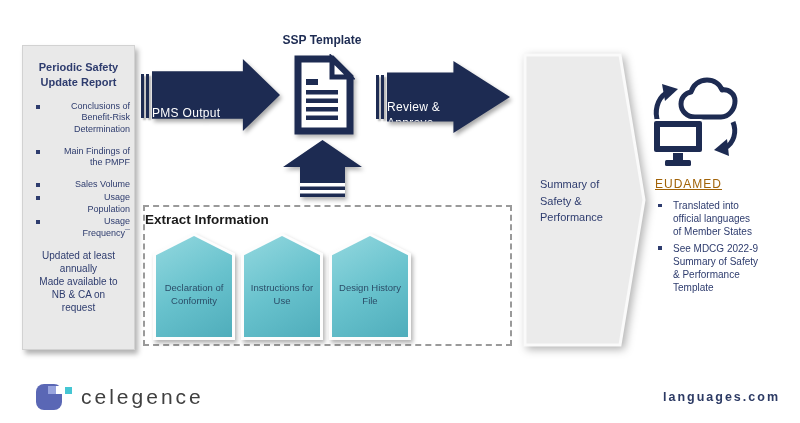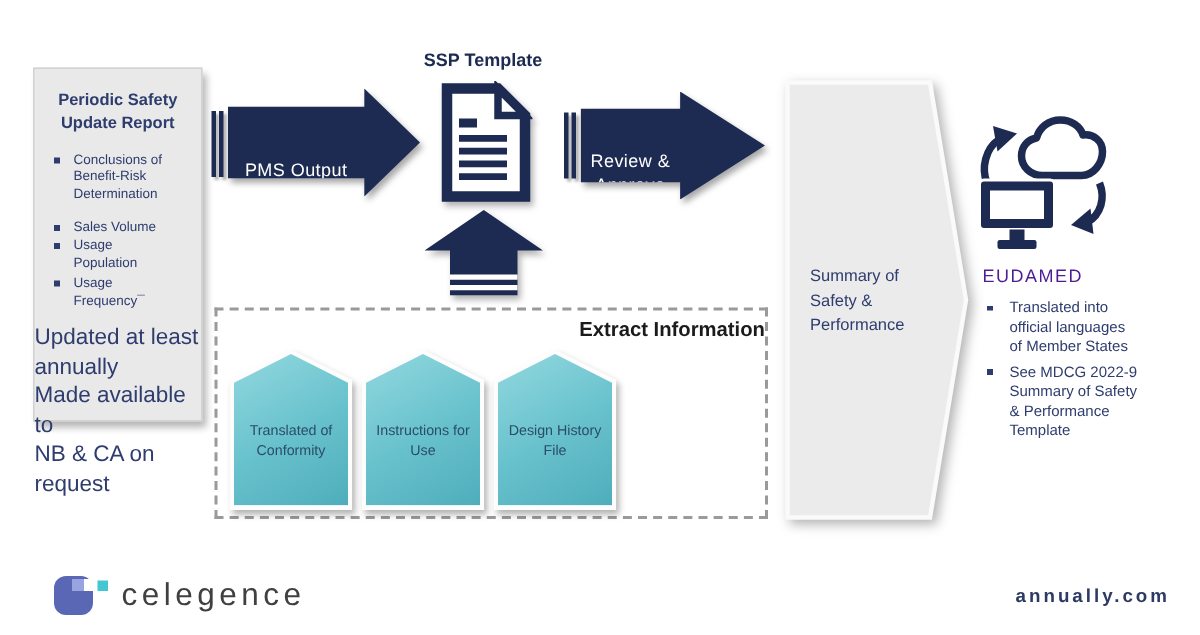--- a/index.html
+++ b/index.html
@@ -5,69 +5,69 @@
   html,body{margin:0;padding:0;background:#fff;}
   #canvas{
     position:relative;width:800px;height:423px;background:#ffffff;overflow:hidden;
     font-family:"Liberation Sans",sans-serif;color:#2e3c6e;
   }
   .abs{position:absolute;}
   .preline{white-space:pre-line;}
 
   
   .psur-panel{
-    left:22px;top:45px;width:113px;height:236px;
+    left:22px;top:45px;width:113px;height:305px;
     background:#e9e9e9;border:1px solid #d2d2d2;
     box-shadow:3px 4px 5px rgba(0,0,0,.3);
     box-sizing:border-box;
   }
   .psur-title{margin-top:14px;text-align:center;font-size:11px;font-weight:bold;line-height:1.35;color:#2e3c6e;}
-  .psur-list{list-style:none;margin:11px 0 0 0;padding:0;font-size:9px;line-height:1.3;}
+  .psur-list{list-style:none;margin:11px 0 0 0;padding:0;font-size:9px;line-height:1.3;text-align:right;}
   .psur-list li{position:relative;padding-left:26px;padding-right:4px;}
   .psur-list li::before{content:"";position:absolute;left:13px;top:4px;width:4px;height:4px;background:#2e3c6e;}
   .psur-list li.gap{margin-bottom:10px;}
   .psur-list li.tight{margin-bottom:1px;}
-  .psur-notes{margin-top:9px;text-align:left;font-size:15px;line-height:1.3;}
+  .psur-notes{margin-top:9px;text-align:center;font-size:10px;line-height:1.3;}
 
   
   .arrow-wrap{filter:drop-shadow(2px 3px 2px rgba(0,0,0,.35));}
   .arrow-shape{width:100%;height:100%;background:#1d2b52;display:flex;align-items:center;}
   .arrow-pms{clip-path:polygon(0 17%,71% 17%,71% 0,100% 50%,71% 100%,71% 83%,0 83%);}
   .arrow-review{clip-path:polygon(0 16%,54% 16%,54% 0,100% 50%,54% 100%,54% 84%,0 84%);}
-  .arrow-label{color:#fff;font-size:12px;font-weight:500;letter-spacing:.3px;text-align:center;line-height:1.3;margin-top:37px;}
+  .arrow-label{color:#fff;font-size:12px;font-weight:500;letter-spacing:.3px;text-align:left;line-height:1.3;margin-top:37px;}
   .arrow-pms .arrow-label{width:71%;}
   .arrow-review .arrow-label{width:54%;}
   .tail-bar{width:3px;background:#1d2b52;box-shadow:2px 2px 2px rgba(0,0,0,.3);}
 
   
   .ssp-label{text-align:center;font-size:12px;font-weight:bold;color:#1d2b52;}
   svg.shadowed{filter:drop-shadow(2px 3px 2px rgba(0,0,0,.3));}
 
   
   .chevron-label{font-size:11px;line-height:1.5;font-weight:500;color:#2e3c6e;}
 
   
   .extract-box{
     left:143px;top:205px;width:369px;height:141px;
     border:2px dashed #9a9a9a;box-sizing:border-box;
   }
-  .extract-title{margin-top:5px;text-align:right;font-size:13.5px;font-weight:bold;color:#1b1b1b;}
+  .extract-title{margin-top:5px;text-align:left;font-size:13.5px;font-weight:bold;color:#1b1b1b;}
   .pent-row{position:absolute;left:8px;top:26px;display:flex;gap:6px;}
   .pent{--pent:polygon(50% 0,100% 19%,100% 100%,0 100%,0 19%);
         position:relative;width:82px;height:107px;
         filter:drop-shadow(2px 3px 2px rgba(0,0,0,.3));}
   .pent-outer{position:absolute;inset:0;background:#fdfdfd;clip-path:var(--pent);}
   .pent-inner{position:absolute;inset:3px;clip-path:var(--pent);
         background:linear-gradient(150deg,#93d8df 0%,#68c2cd 52%,#4fadbb 100%);}
   .pent-label{position:absolute;inset:0;display:flex;align-items:center;justify-content:center;
         padding-top:16px;box-sizing:border-box;
         font-size:9.5px;line-height:1.35;text-align:center;color:#2b4d68;}
 
   
-  .eudamed-title{font-size:12px;letter-spacing:1px;color:#4c1d95;}
+  .eudamed-title{font-size:12px;letter-spacing:1px;color:#a16207;text-decoration:underline;}
   .eudamed-list{list-style:none;margin:0;padding:0;font-size:10px;line-height:1.32;}
   .eudamed-list li{position:relative;padding-left:18px;margin-bottom:3px;}
   .eudamed-list li::before{content:"";position:absolute;left:3px;top:4.5px;width:3.5px;height:3.5px;background:#2e3c6e;}
 
   
   .logo-row{display:flex;align-items:center;gap:9px;}
   .logo-text{font-size:21px;letter-spacing:3px;color:#404040;font-weight:500;}
   .website{font-size:12.5px;font-weight:bold;letter-spacing:2px;color:#2c3a64;text-align:right;}
 </style>
 </head>
@@ -75,20 +75,22 @@
 
 <div id="canvas">
 
   <div class="abs psur-panel">
     <div class="psur-title preline">Periodic Safety
 Update Report</div>
     <ul class="psur-list">
       <li class="gap preline">Conclusions of
 Benefit-Risk
 Determination</li>
+      <li class="gap preline">Main Findings of
+the PMPF</li>
       <li class="tight preline">Sales Volume</li>
       <li class="tight preline">Usage
 Population</li>
       <li class="tight preline">Usage
 Frequency¯</li>
     </ul>
     <div class="psur-notes">
       <div class="preline">Updated at least
 annually</div>
       <div class="preline">Made available to
@@ -140,21 +142,21 @@
   <div class="abs chevron-label preline" style="left:540px;top:176px;width:100px;">Summary of
 Safety &amp;
 Performance</div>
 
   <div class="abs extract-box">
     <div class="extract-title">Extract Information</div>
     <div class="pent-row">
       <div class="pent">
         <div class="pent-outer"></div>
           <div class="pent-inner"></div>
-        <div class="pent-label preline">Translated of
+        <div class="pent-label preline">Declaration of
 Conformity</div>
       </div>
       <div class="pent">
         <div class="pent-outer"></div>
           <div class="pent-inner"></div>
         <div class="pent-label preline">Instructions for
 Use</div>
       </div>
       <div class="pent">
         <div class="pent-outer"></div>
@@ -197,15 +199,15 @@
   <div class="abs logo-row" style="left:36px;top:381px;">
     <svg width="36" height="32" viewBox="0 0 36 32">
       <rect x="0" y="3" width="26" height="26" rx="8" fill="#5a67b5"></rect>
       <rect x="12" y="5" width="8" height="8" fill="#98a4de"></rect>
       <rect x="20" y="5" width="8" height="8" fill="#ffffff"></rect>
       <rect x="29" y="6" width="7" height="7" fill="#45c6d3"></rect>
     </svg>
     <span class="logo-text">celegence</span>
   </div>
 
-  <div class="abs website" style="left:630px;top:390px;width:150px;">annually.com</div>
+  <div class="abs website" style="left:630px;top:390px;width:150px;">languages.com</div>
 
 </div>
 
 </body></html>

